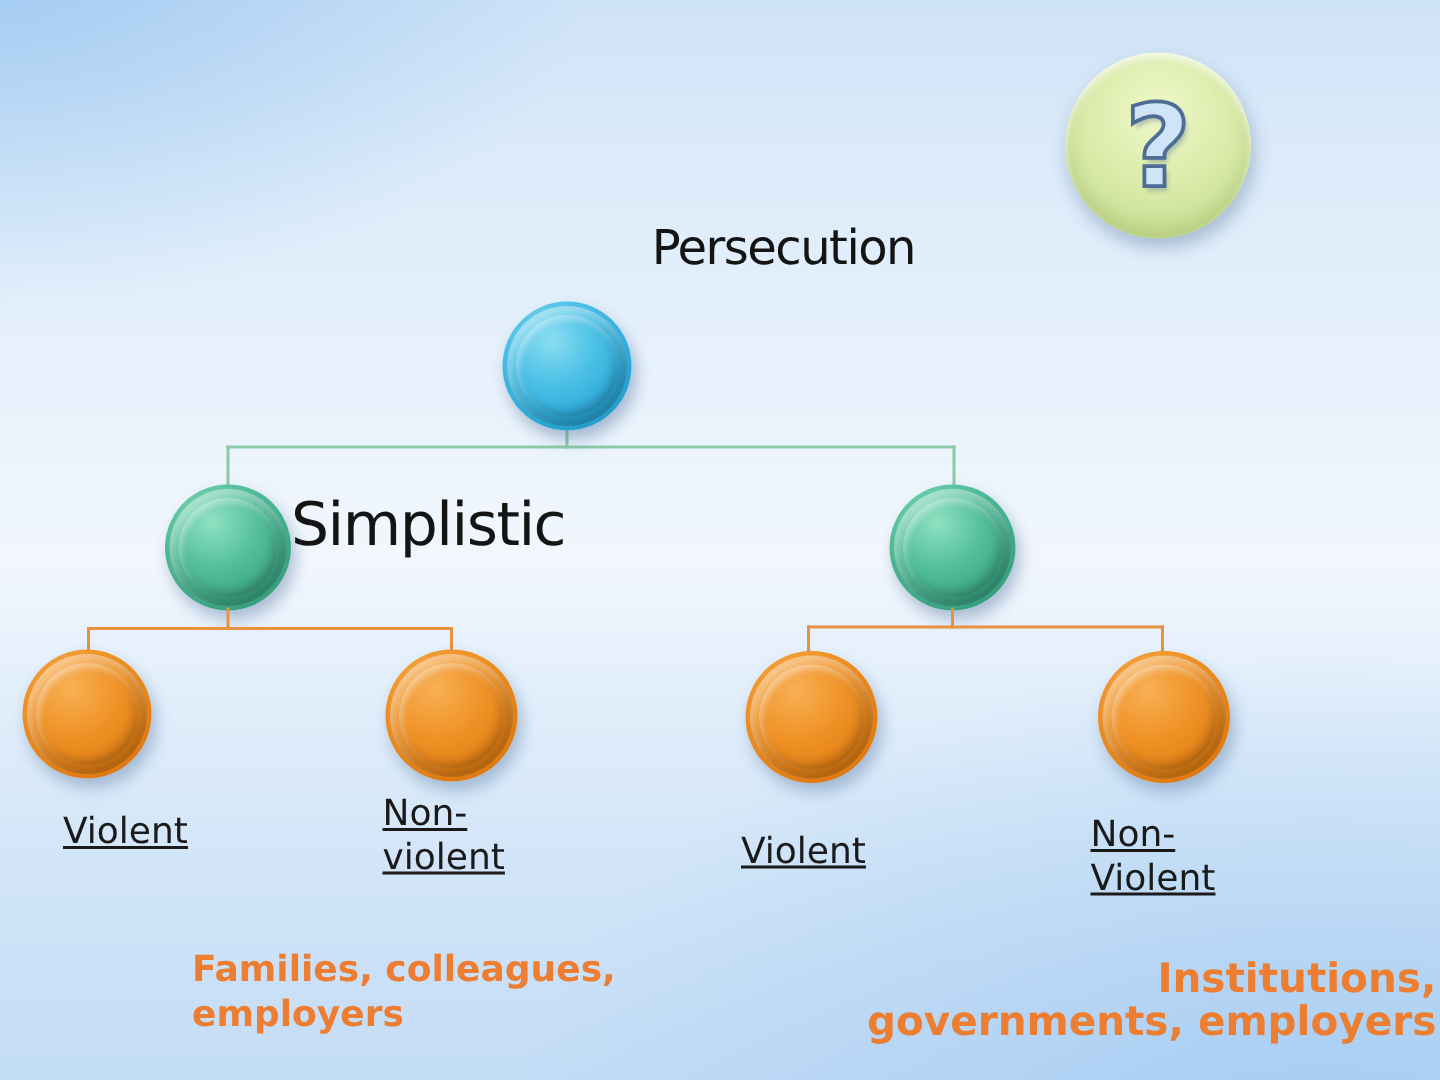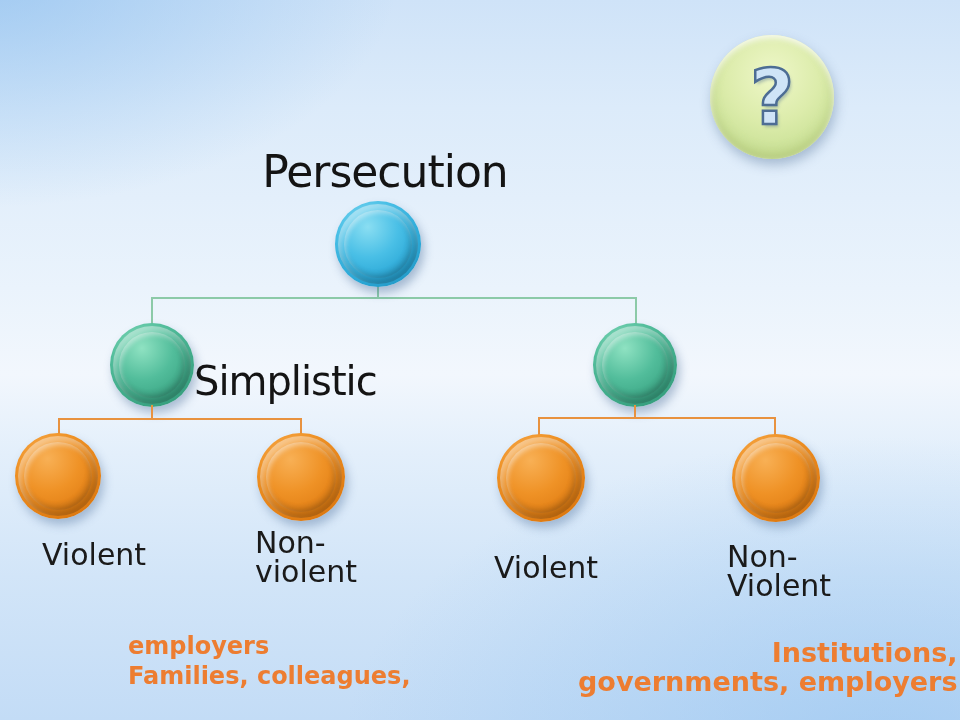--- a/index.html
+++ b/index.html
@@ -6,22 +6,22 @@
   .slide{
     position:relative; width:960px; height:720px; overflow:hidden;
     font-family:"DejaVu Sans","Liberation Sans",sans-serif;
     background:
       radial-gradient(ellipse 900px 520px at 92% 104%, rgba(148,195,240,.6), rgba(148,195,240,0) 60%),
       radial-gradient(ellipse 760px 430px at -2% -4%, rgba(135,188,238,.65), rgba(135,188,238,0) 55%),
       linear-gradient(to bottom,#cfe3f8 0%,#dcebfa 15%,#eaf3fc 40%,#f2f7fd 52%,#e3effb 63%,#d2e5f8 80%,#c3dcf6 100%);
   }
   .abs{position:absolute;}
   .title{
-    width:450px; text-align:center; color:#141414;
-    font-size:44px; letter-spacing:-1px; white-space:nowrap;
+    width:450px; text-align:right; color:#141414;
+    font-size:32px; letter-spacing:-1px; white-space:nowrap;
   }
   .circle{position:absolute; border-radius:50%;}
   .circle::before{
     content:''; position:absolute; inset:3px; border-radius:50%;
     box-shadow: inset 3px 5px 7px rgba(255,255,255,.45), inset -4px -6px 9px rgba(0,0,0,.22);
   }
   .circle::after{
     content:''; position:absolute; inset:9px; border-radius:50%;
     box-shadow: inset 2px 3px 5px rgba(255,255,255,.35), inset -2px -3px 6px rgba(0,0,0,.12);
   }
@@ -32,22 +32,22 @@
   .circle.branch{
     background: radial-gradient(circle at 38% 30%, #8fe2c2 0%, #52bd9b 40%, #3aa483 72%, #2b8a6d 100%);
     box-shadow: 3px 6px 10px rgba(70,105,150,.4);
   }
   .circle.leaf{
     background: radial-gradient(circle at 38% 30%, #f8b055 0%, #ef9226 40%, #e07c12 74%, #c2660a 100%);
     box-shadow: 3px 6px 10px rgba(70,105,150,.38);
   }
   .line-teal{position:absolute; background:#8ccaa8;}
   .line-orange{position:absolute; background:#e8923f;}
-  .branch-label{font-size:40px; color:#141414; letter-spacing:-1px; white-space:nowrap;margin-top:31px;}
-  .leaf-label{font-size:30px; color:#1a1a1a; line-height:29px; white-space:nowrap;}
+  .branch-label{font-size:40px; color:#141414; letter-spacing:-1px; white-space:nowrap;}
+  .leaf-label{font-size:24px; color:#1a1a1a; line-height:29px; white-space:nowrap;text-decoration:underline;}
   .leaf-label .line{display:block;}
   .note{font-weight:bold; color:#ed7d31; white-space:nowrap;}
   .note .line{display:block;}
   .note.left{font-size:24px; line-height:30px;}
   .note.right{font-size:27px; line-height:29px;text-align:right;}
   .badge{
     position:absolute; left:710px; top:35px; width:124px; height:124px; border-radius:50%;
     background: radial-gradient(circle at 50% 32%, #eef7c8 0%, #dcecab 45%, #cde39a 70%, #c3dc88 100%);
     box-shadow: 2px 6px 12px rgba(95,125,160,.45), inset 0 3px 6px rgba(255,255,255,.85), inset 0 -5px 12px rgba(150,170,90,.45);
     display:flex; align-items:center; justify-content:center;
@@ -109,21 +109,21 @@
     <span class="line"></span>
   </div>
 
   <div class="circle leaf" style="left:732px; top:434px; width:88px; height:88px;"></div>
   <div class="abs leaf-label" style="left:727px; top:542px;">
     <span class="line">Non-</span>
     <span class="line">Violent</span>
   </div>
 
   <div class="abs note left" style="left:128px; top:631px;">
+    <span class="line">Families, colleagues,</span>
     <span class="line">employers</span>
-    <span class="line">Families, colleagues,</span>
   </div>
   <div class="abs note right" style="left:578px; top:638px;">
     <span class="line">Institutions,</span>
     <span class="line">governments, employers</span>
   </div>
 
 </div>
 
 </body></html>

